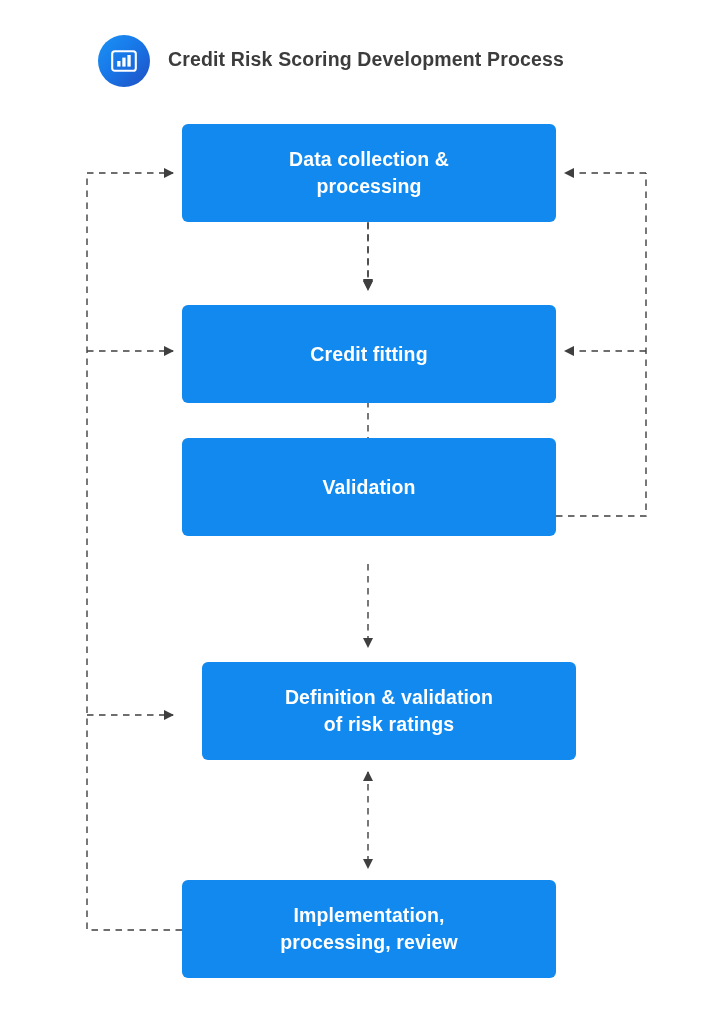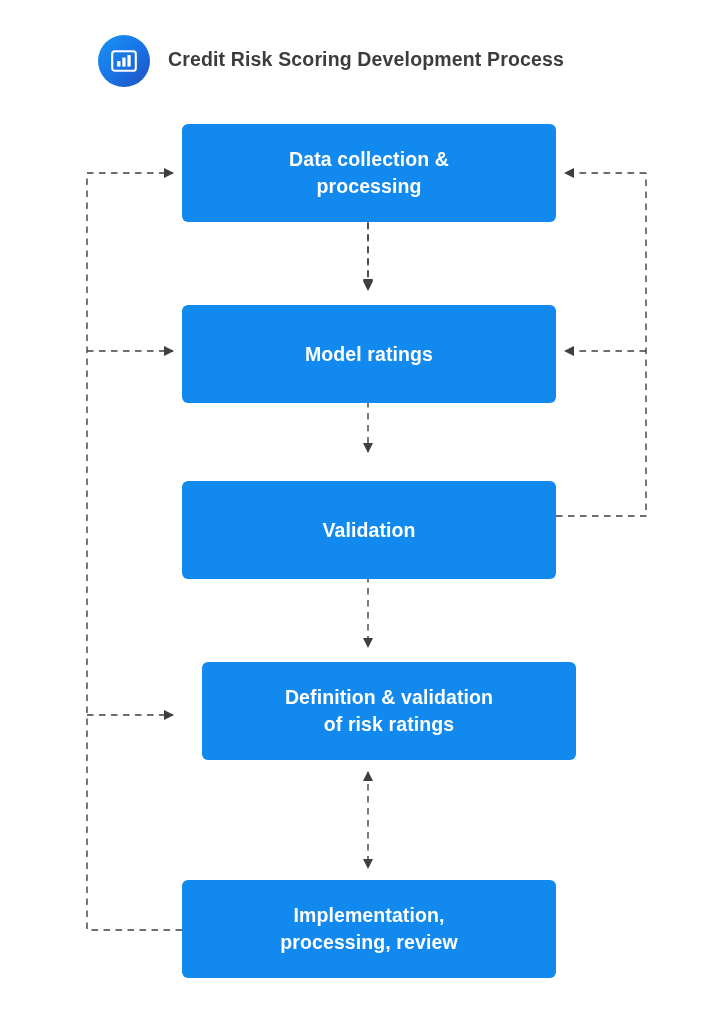--- a/index.html
+++ b/index.html
@@ -83,21 +83,21 @@
     font-size: 19.5px;
     font-weight: bold;
     line-height: 27px;
     text-align: center;
     letter-spacing: 0.1px;
     white-space: pre-line;
   }
 
   #node-1 { top: 124px; }
   #node-2 { top: 305px; }
-  #node-3 { top: 481px; }
+  #node-3 { top: 438px; }
   #node-4 { top: 662px; margin-left: 20px; }
   #node-5 { top: 880px; }
 </style>
 </head>
 <body>
 
 <div id="header">
 
   <div id="brand-icon">
     <svg width="30" height="30" viewBox="0 0 30 30" aria-hidden="true">
@@ -152,21 +152,21 @@
       <path d="M 87 715 L 173 715" marker-end="url(#arrow-end)"></path>
     </g>
   </svg>
 
   <div class="node" id="node-1">
     <span class="node-label">Data collection &amp;
 processing</span>
   </div>
 
   <div class="node" id="node-2">
-    <span class="node-label">Model ratings</span>
+    <span class="node-label">Credit fitting</span>
   </div>
 
   <div class="node" id="node-3">
     <span class="node-label">Validation</span>
   </div>
 
   <div class="node" id="node-4">
     <span class="node-label">Definition &amp; validation
 of risk ratings</span>
   </div>

